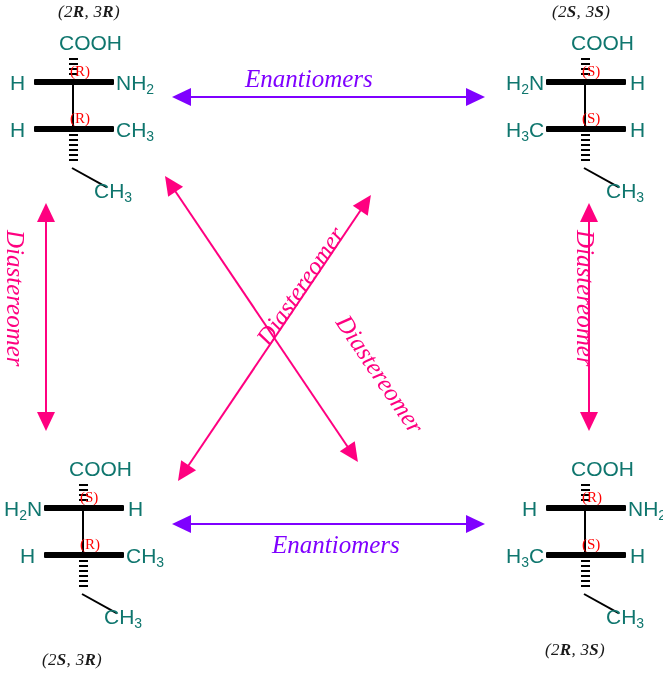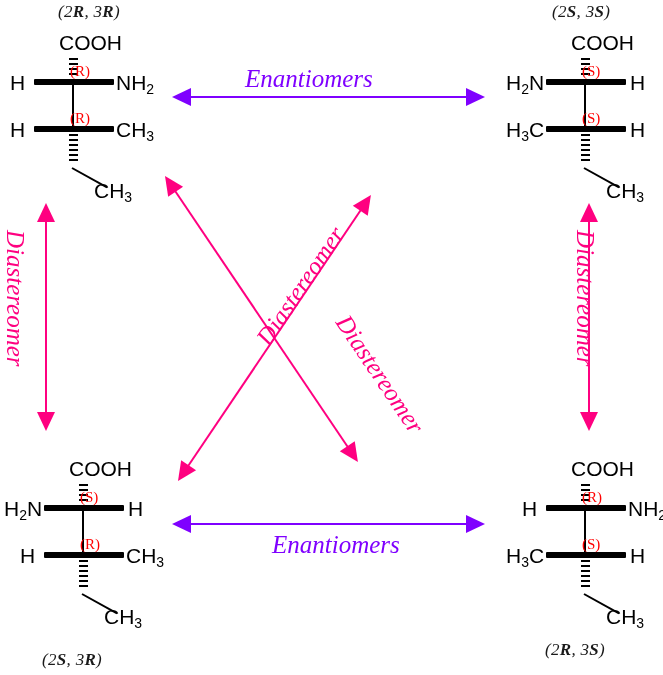--- a/index.html
+++ b/index.html
@@ -47,21 +47,21 @@
   .cfg-top-left   { left: 58px;  top: 2px; }
   .cfg-top-right  { left: 540px; top: 2px; margin-left: 12px; }
   .cfg-bot-left   { left: 42px;  top: 650px; }
   .cfg-bot-right  { left: 545px; top: 640px; }
 
   
   .atom {
     position: absolute;
     font-family: "Liberation Sans", sans-serif;
     font-size: 21px;
-    color: #000000;
+    color: #0f766e;
     white-space: nowrap;
     line-height: 1;
   }
   .atom sub {
     font-size: 14px;
     vertical-align: baseline;
     position: relative;
     top: 4px;
   }
 

